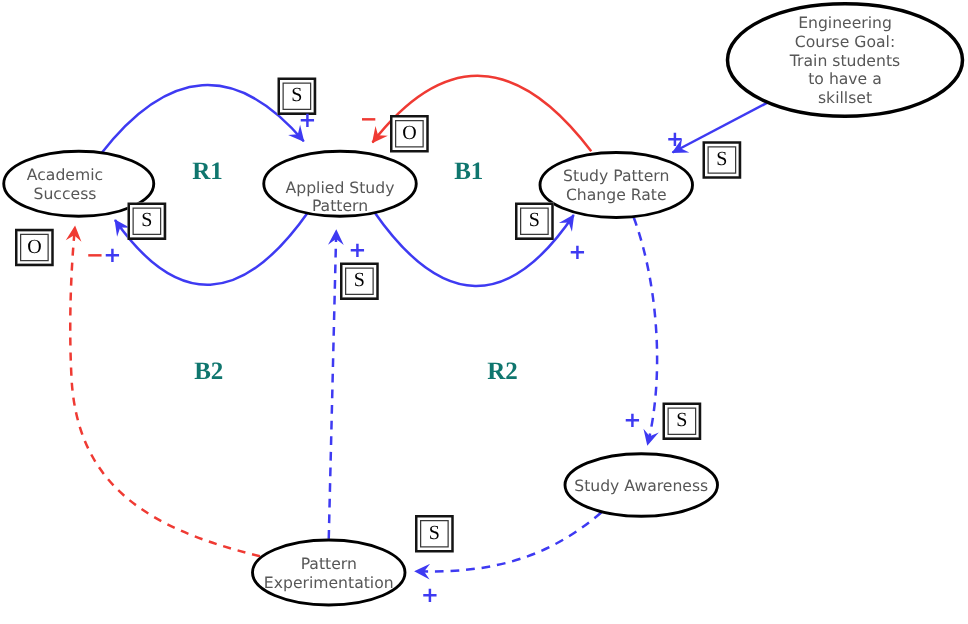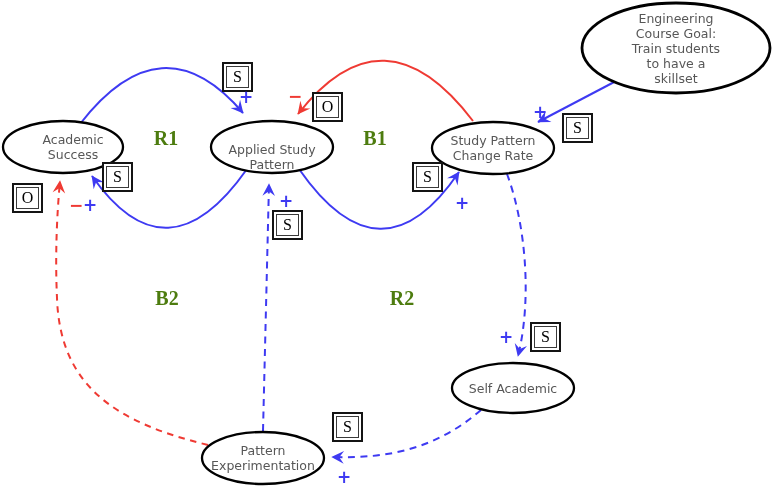--- a/index.html
+++ b/index.html
@@ -20,21 +20,21 @@
     line-height:1.2;
     color:#575757;
     pointer-events:none;
   }
   .loop-label{
     position:absolute;
     transform:translate(-50%,-50%);
     font-family:"Liberation Serif",serif;
     font-weight:bold;
     font-size:20px;
-    color:#4d7c0f;
+    color:#0f766e;
   }
   .pbox{
     position:absolute;
     width:27px;height:26px;
     border:2px solid #141414;
     box-shadow:inset 0 0 0 2px #ffffff, inset 0 0 0 3px #3a3a3a;
     background:#ffffff;
     display:flex;align-items:center;justify-content:center;
     font-family:"Liberation Serif",serif;
     font-size:16px;
@@ -76,30 +76,30 @@
     <path d="M 208,445 C 118,423 60,388 57,298 C 55,255 57,213 60,181" fill="none" stroke="#ef3a33" stroke-width="2" stroke-dasharray="6.5 5.5" marker-end="url(#arrow-red)"></path>
 
     <ellipse cx="63" cy="147" rx="60" ry="26" fill="#ffffff" stroke="#000000" stroke-width="2.3"></ellipse>
     <ellipse cx="272" cy="147" rx="61" ry="26" fill="#ffffff" stroke="#000000" stroke-width="2.3"></ellipse>
     <ellipse cx="493" cy="148" rx="61" ry="26" fill="#ffffff" stroke="#000000" stroke-width="2.3"></ellipse>
     <ellipse cx="676" cy="48" rx="94" ry="45" fill="#ffffff" stroke="#000000" stroke-width="2.8"></ellipse>
     <ellipse cx="513" cy="388" rx="61" ry="25" fill="#ffffff" stroke="#000000" stroke-width="2.3"></ellipse>
     <ellipse cx="263" cy="458" rx="61" ry="26" fill="#ffffff" stroke="#000000" stroke-width="2.3"></ellipse>
   </svg>
 
-  <div class="node-label" style="left:73px;top:147px;">Academic
+  <div class="node-label" style="left:52px;top:147px;">Academic
 Success</div>
   <div class="node-label" style="left:272px;top:157px;">Applied Study
 Pattern</div>
   <div class="node-label" style="left:676px;top:48px;">Engineering Course Goal:
 Train students to have a
 skillset</div>
   <div class="node-label" style="left:493px;top:148px;">Study Pattern
 Change Rate</div>
-  <div class="node-label" style="left:513px;top:388px;">Self Academic</div>
+  <div class="node-label" style="left:513px;top:388px;">Study Awareness</div>
   <div class="node-label" style="left:263px;top:458px;">Pattern
 Experimentation</div>
 
   <div class="loop-label" style="left:166px;top:138px;">R1</div>
   <div class="loop-label" style="left:375px;top:138px;font-family:Liberation Serif, serif;">B1</div>
   <div class="loop-label" style="left:167px;top:298px;text-align:right;">B2</div>
   <div class="loop-label" style="left:402px;top:298px;">R2</div>
 
   <div class="pbox" style="left:222px;top:62px;">S</div>
   <div class="pbox" style="left:312px;top:92px;">O</div>

